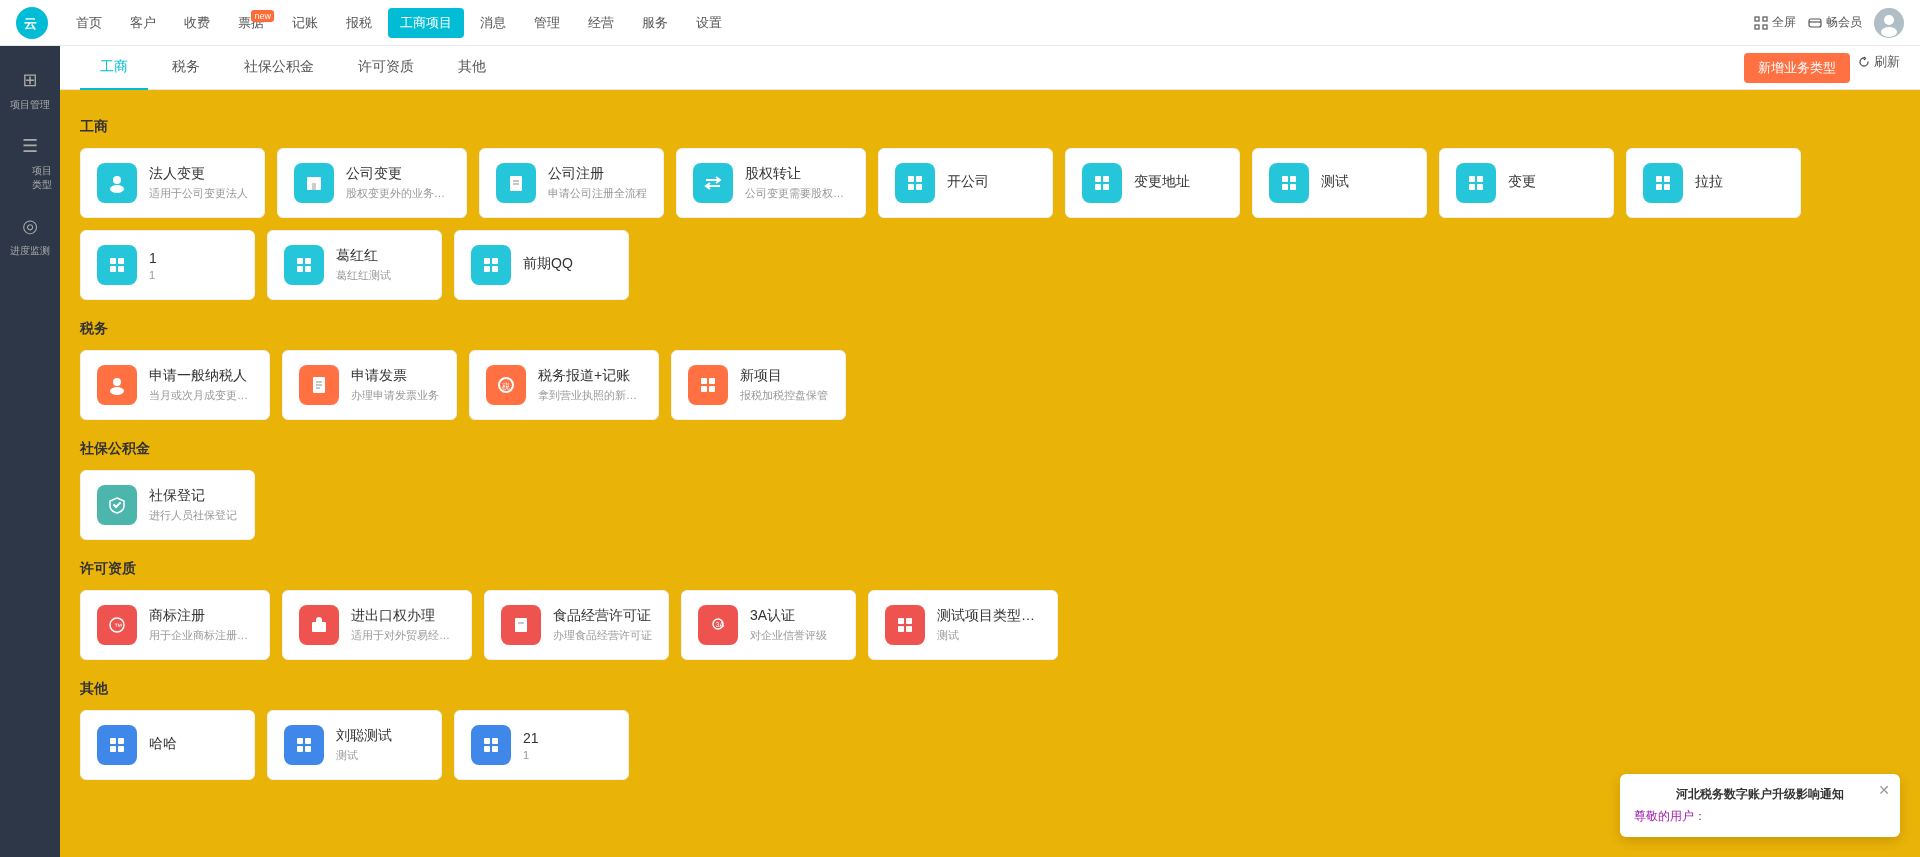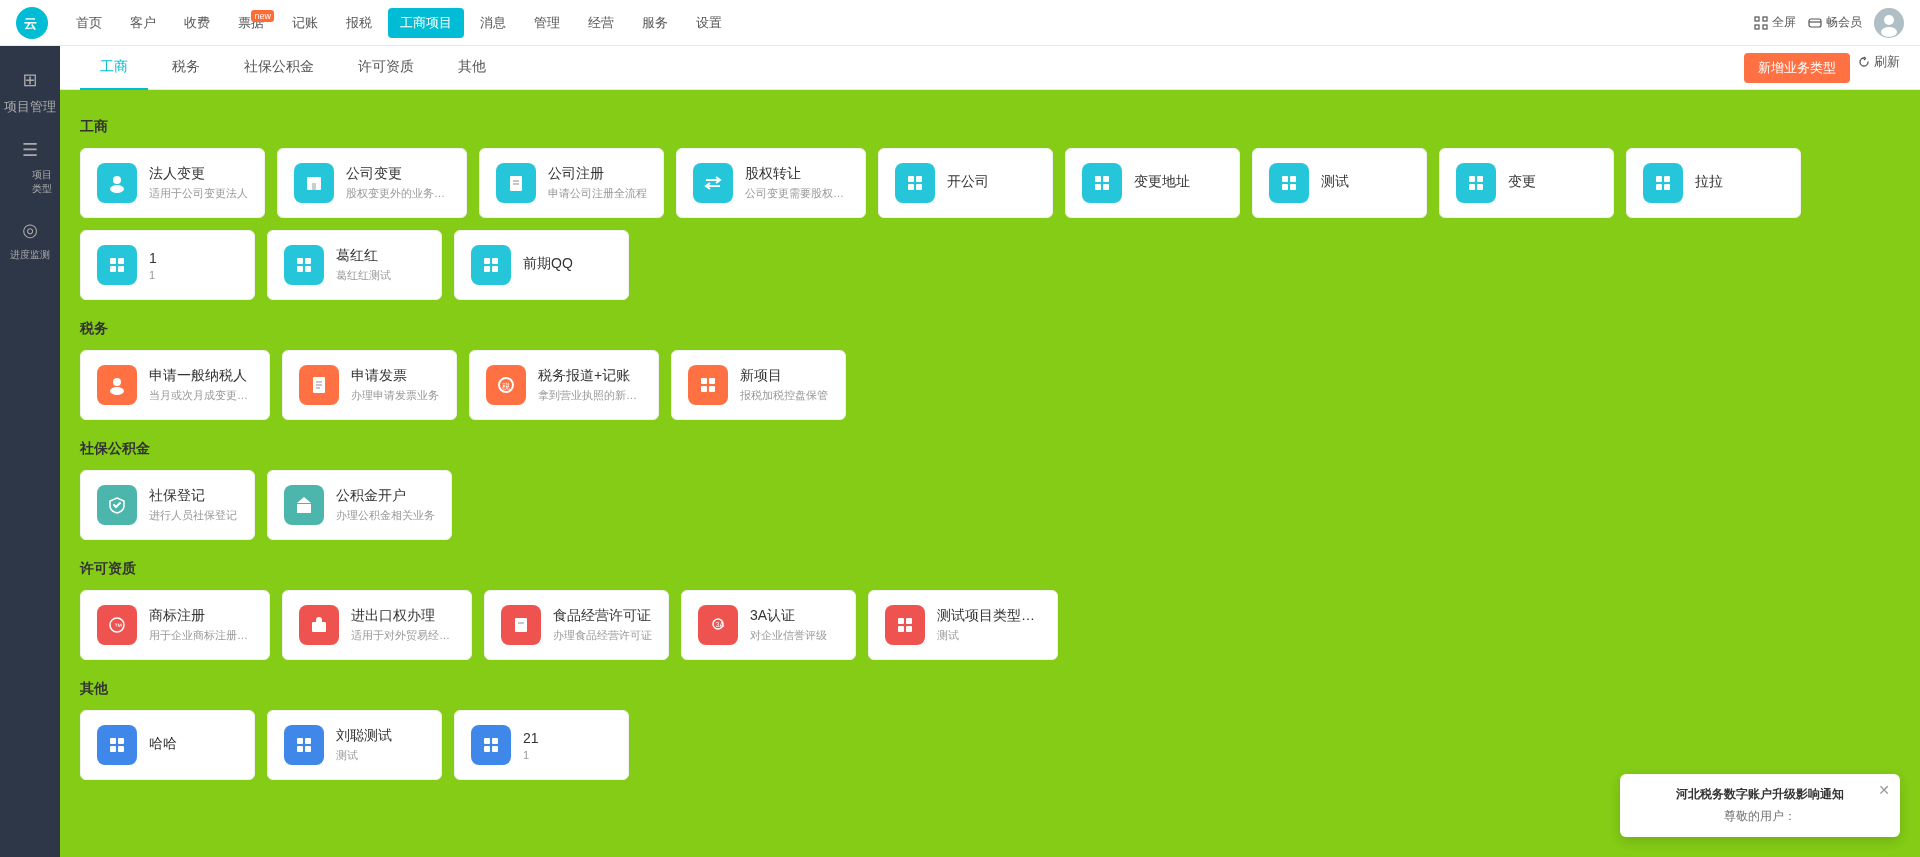--- a/index.html
+++ b/index.html
@@ -104,21 +104,21 @@
       height: 28px;
       display: flex;
       align-items: center;
       justify-content: center;
     }
 
     
     .main {
       margin-left: 60px;
       margin-top: 46px;
-      background: #84cc16;
+      background: #eab308;
       min-height: calc(100vh - 46px);
     }
 
     
     .sub-tabs {
       background: #fff;
       display: flex;
       align-items: center;
       padding: 0 20px;
       border-bottom: 1px solid #e8e8e8;
@@ -243,23 +243,22 @@
       color: #999;
       font-size: 14px;
     }
     .notification-popup .notif-title {
       font-weight: bold;
       margin-bottom: 4px;
       color: #333;
       text-align: center;
     }
     .notification-popup .notif-body {
-      color: #737373;
+      color: #a21caf;
       line-height: 1.5;
-      text-align: center;
     }
   </style>
 </head>
 <body>
 
 <div class="top-nav">
   <div class="nav-logo">
     <svg viewBox="0 0 32 32" fill="none">
       <circle cx="16" cy="16" r="16" fill="#00bcd4"></circle>
       <text x="8" y="21" font-size="13" fill="#fff" font-weight="bold">云</text>
@@ -302,21 +301,21 @@
         <circle cx="15" cy="12" r="5" fill="#fff"></circle>
         <ellipse cx="15" cy="24" rx="8" ry="5" fill="#fff"></ellipse>
       </svg>
     </div>
   </div>
 </div>
 
 <div class="sidebar" id="sidebar">
     <div class="sidebar-item">
     <div class="icon-box" style="color:#aaa;font-size:18px;">⊞</div>
-    <span style="font-size:13px;">项目管理</span>
+    <span style="font-size:10px;">项目管理</span>
   </div>
     <div class="sidebar-item">
     <div class="icon-box" style="color:#aaa;font-size:18px;">☰</div>
     <span style="font-size:10px;margin-left:32px;">项目类型</span>
   </div>
     <div class="sidebar-item">
     <div class="icon-box" style="color:#aaa;font-size:18px;">◎</div>
     <span style="font-size:10px;">进度监测</span>
   </div>
   </div>
@@ -577,33 +576,20 @@
               <svg width="20" height="20" viewBox="0 0 20 20" fill="white">
                 <path d="M10 3 L17 6 L17 11 Q17 16 10 18 Q3 16 3 11 L3 6 Z" fill="none" stroke="white" stroke-width="1.5"></path>
                 <path d="M7 10 L9 12 L13 8" stroke="white" stroke-width="2" fill="none" stroke-linecap="round"></path>
               </svg>
             </div>
             <div class="card-info">
               <div class="card-name">社保登记</div>
               <div class="card-desc">进行人员社保登记</div>
             </div>
           </div>
-          <div class="card">
-            <div class="card-icon" style="background: rgb(77, 182, 172);">
-              <svg width="20" height="20" viewBox="0 0 20 20" fill="white">
-                <rect x="3" y="9" width="14" height="8"></rect>
-                <polygon points="10,2 3,8 17,8"></polygon>
-                <line x1="3" y1="17" x2="17" y2="17" stroke="white" stroke-width="2"></line>
-              </svg>
-            </div>
-            <div class="card-info">
-              <div class="card-name">公积金开户</div>
-              <div class="card-desc">办理公积金相关业务</div>
-            </div>
-          </div>
         </div>
       </div>
       <div>
         <div class="section-title">许可资质</div>
         <div class="card-grid">
           <div class="card">
             <div class="card-icon" style="background: rgb(239, 83, 80);">
               <svg width="20" height="20" viewBox="0 0 20 20" fill="white">
                 <circle cx="10" cy="10" r="7" fill="none" stroke="white" stroke-width="1.5"></circle>
                 <text x="7" y="14" font-size="8" fill="white">™</text>

